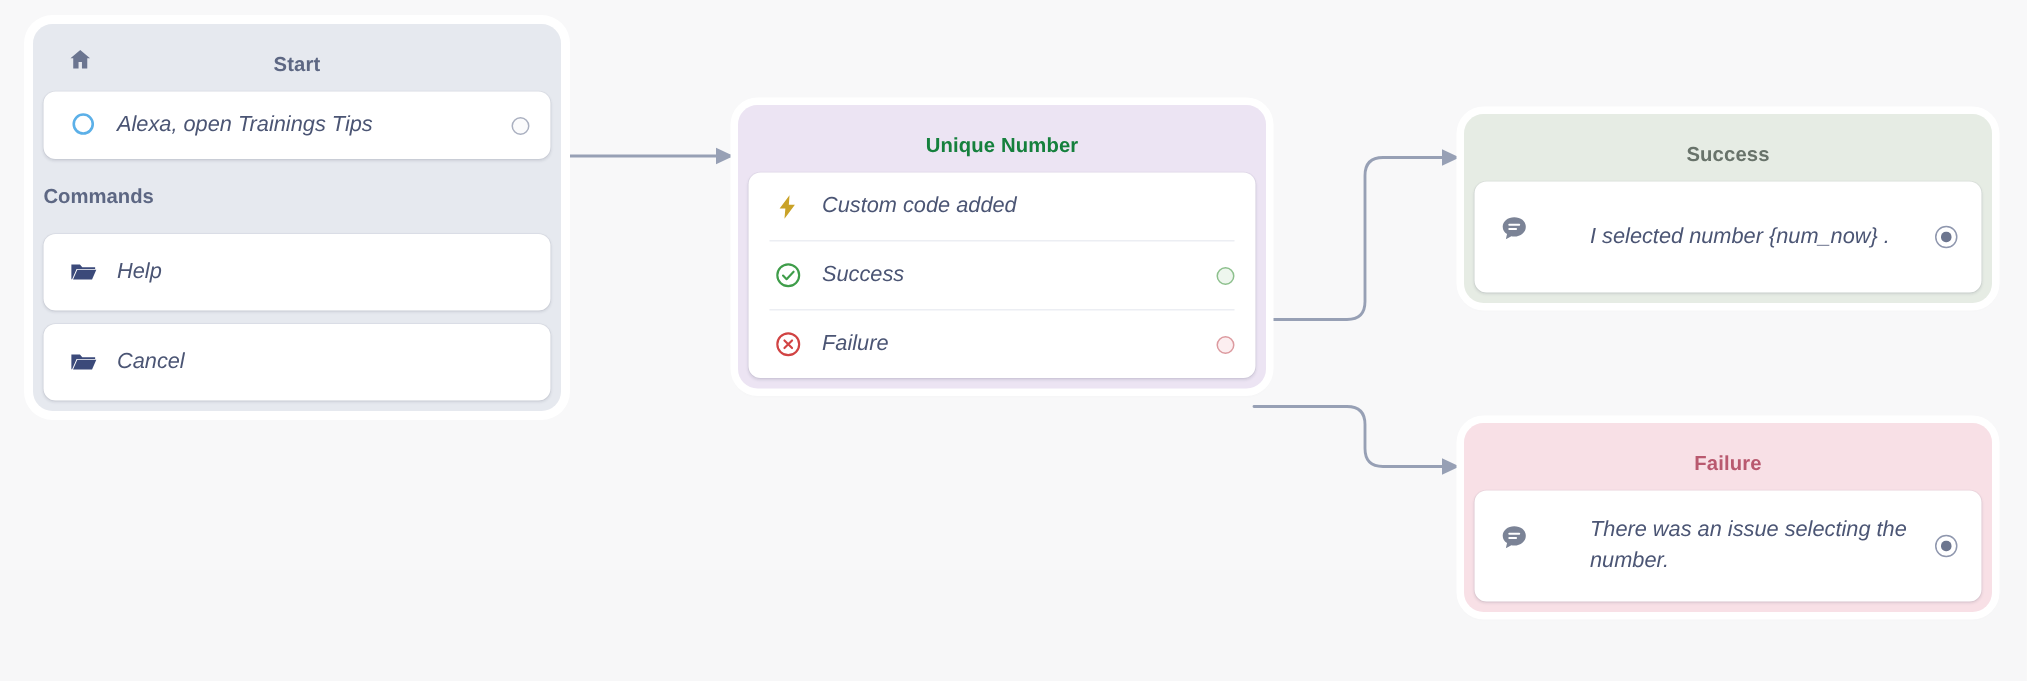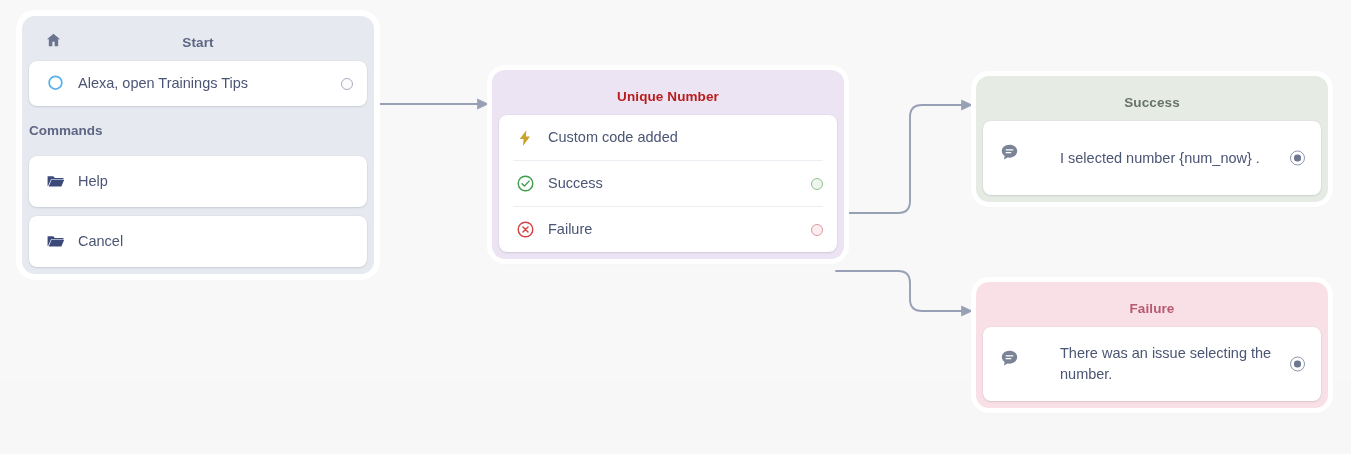--- a/index.html
+++ b/index.html
@@ -37,20 +37,21 @@
     background: #ffffff;
     border-radius: 8px;
     box-shadow: 0 1px 2px rgba(35,45,70,.13), 0 0 0 .5px rgba(35,45,70,.05);
   }
   .row {
     display: flex;
     align-items: center;
     position: relative;
     min-height: 45px;
     padding: 1px 14px;
+    font-style: italic;
   }
   .row-label {
     font-size: 14.5px;
     color: #4b5574;
     line-height: 1.35;
     flex: 1;
   }
   .row-ico {
     width: 24px;
     margin-right: 11px;
@@ -81,21 +82,21 @@
     color: #5d6783;
     padding: 17px 0 9px;
   }
 
   
   #unique-node {
     left: 492px; top: 70px; width: 352px;
     background: #ece4f3;
     box-shadow: 0 0 0 5px #ffffff, 0 2px 5px rgba(35,45,70,.10);
   }
-  #unique-node .node-title { color: #b91c1c; }
+  #unique-node .node-title { color: #15803d; }
 
   
   #success-node {
     left: 976px; top: 76px; width: 352px;
     background: #e6ece4;
     box-shadow: 0 0 0 5px #ffffff, 0 2px 5px rgba(35,45,70,.10);
   }
   #success-node .node-title { color: #68736a; }
 
   

